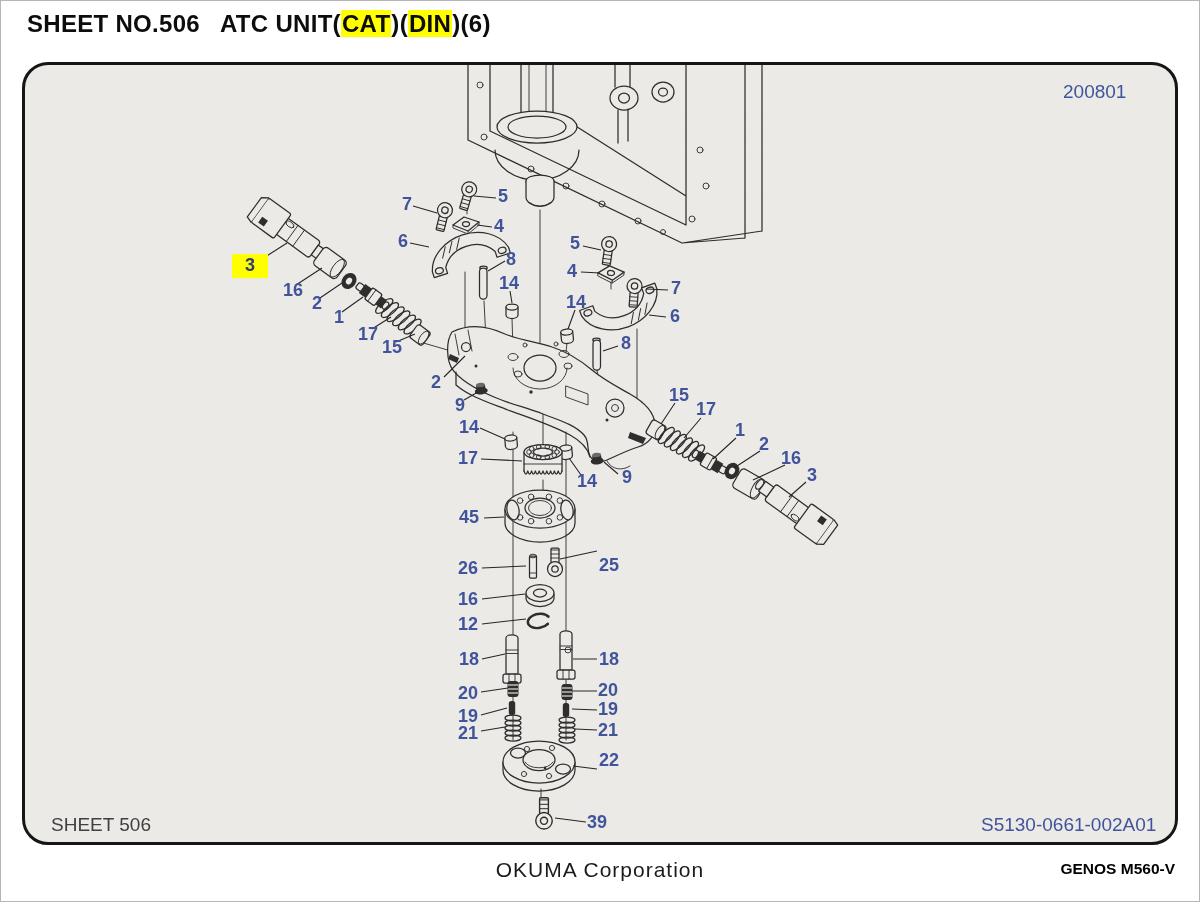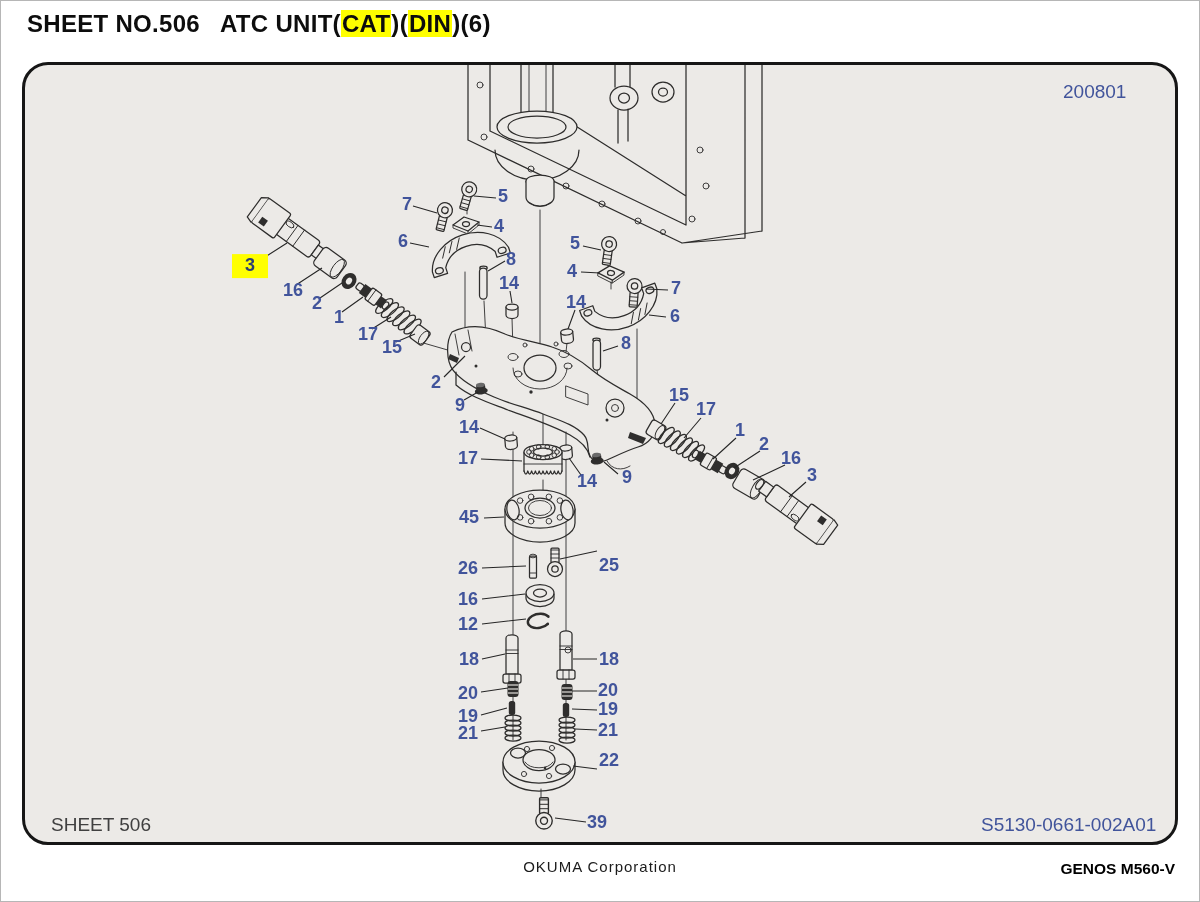--- a/index.html
+++ b/index.html
@@ -34,21 +34,21 @@
   .stamp.sheet{left:26px;top:749px;color:#404040;}
   .stamp.dwg{left:956px;top:749px;}
   .callout{
     position:absolute;transform:translate(-50%,-50%);
     font-size:18px;font-weight:600;color:var(--label-blue);
     white-space:nowrap;z-index:10;line-height:1.1;
   }
   .callout.hl{background:var(--hl);padding:2px 13px;color:#2c3e74;}
   .footer-center{
     position:absolute;left:0;right:0;top:858px;text-align:center;
-    font-size:15px;letter-spacing:1px;color:#1b1b1b;
+    font-size:21px;letter-spacing:1px;color:#1b1b1b;
   }
   .footer-right{
     position:absolute;right:25px;top:860px;
     font-size:15.5px;font-weight:bold;color:#000;
   }
   
   .st{stroke:var(--line);stroke-width:1.25;fill:none;stroke-linecap:round;stroke-linejoin:round;}
   .thin{stroke-width:.9;}
   .bg{fill:var(--panel-bg);}
   .dk{fill:#2f2e2d;stroke:none;}

